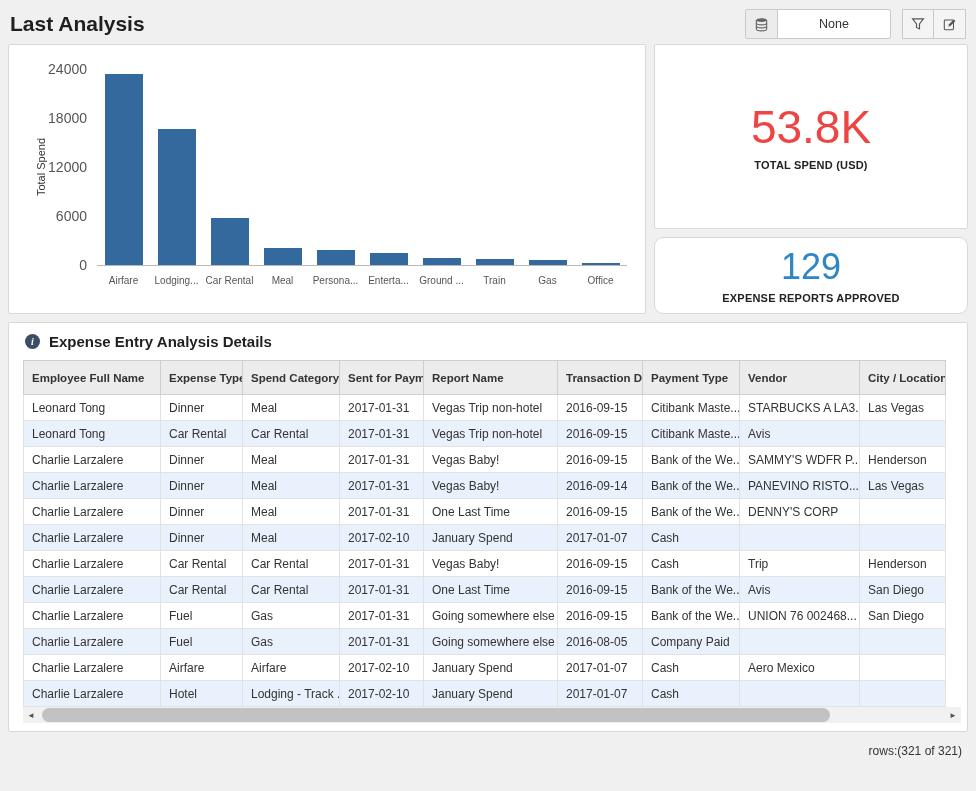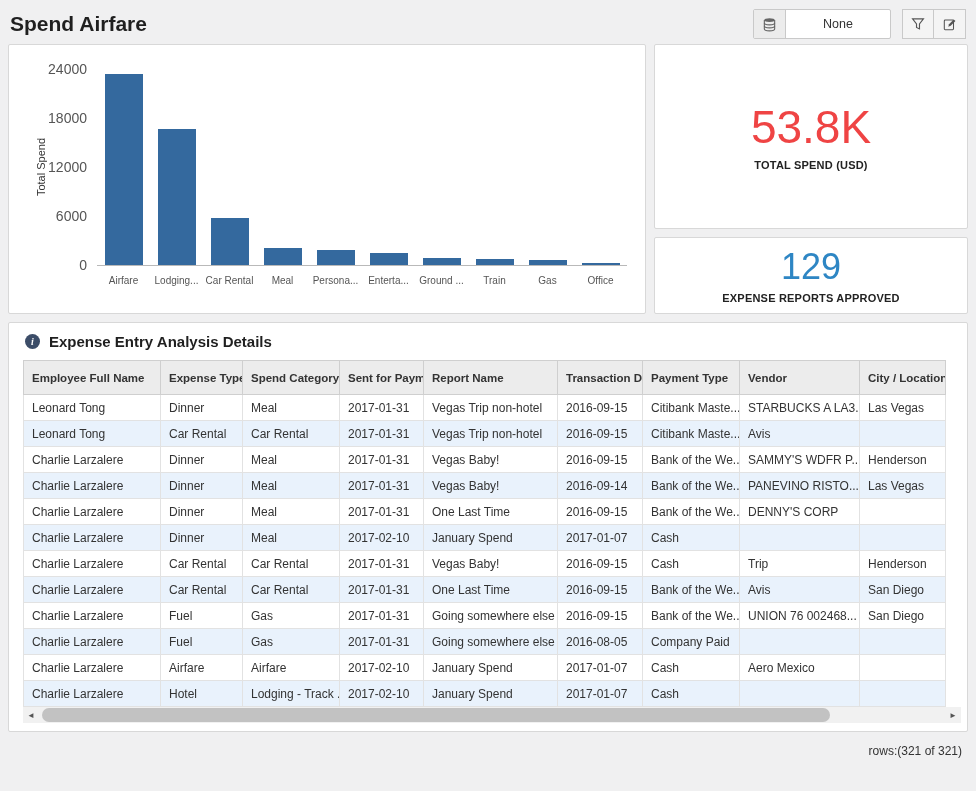--- a/index.html
+++ b/index.html
@@ -9,21 +9,21 @@
     font-family: "Liberation Sans", sans-serif;
     overflow: hidden;
   }
 
   
   .header { display:flex; align-items:center; justify-content:space-between; padding:8px 10px 4px 10px; height:44px; }
   .page-title { font-size:21px; font-weight:700; color:#1f1f1f; }
   .header-controls { display:flex; align-items:center; gap:11px; }
   .dataset-control { display:flex; align-items:stretch; height:30px; border:1px solid #c9c9c9; background:#fff; border-radius:2px; }
   .db-btn { width:32px; display:flex; align-items:center; justify-content:center; background:#ececec; border-right:1px solid #c9c9c9; cursor:pointer; }
-  .dataset-value { width:104px; display:flex; align-items:center; justify-content:center; font-size:12.5px; color:#333; }
+  .dataset-value { width:112px; display:flex; align-items:center; justify-content:center; font-size:12.5px; color:#333; }
   .icon-btn-group { display:flex; }
   .icon-btn { width:32px; height:30px; display:flex; align-items:center; justify-content:center; background:#f4f4f4; border:1px solid #c9c9c9; cursor:pointer; }
   .icon-btn + .icon-btn { border-left:none; }
 
   
   .panel { background:#fff; border:1px solid #d8d8d8; border-radius:2px; }
   .top-row { display:flex; gap:8px; padding:0 8px; }
 
   
   .chart-panel { width:638px; height:270px; position:relative; padding:24px 18px 0 0; }
@@ -34,21 +34,21 @@
   .bar { width:38px; background:#34699e; }
   .ytick { position:absolute; right:calc(100% + 10px); font-size:14px; color:#555; transform:translateY(50%); line-height:1; white-space:nowrap; }
   .x-labels { display:flex; margin-top:9px; }
   .xlab { flex:1; text-align:center; font-size:10px; color:#555; white-space:nowrap; overflow:hidden; }
   .y-axis-title { position:absolute; left:32px; top:122px; transform:translate(-50%,-50%) rotate(-90deg); font-size:11px; color:#333; white-space:nowrap; }
 
   
   .kpi-col { flex:1; display:flex; flex-direction:column; gap:8px; height:270px; }
   .kpi-card { display:flex; flex-direction:column; align-items:center; justify-content:center; }
   .kpi-card.large { height:185px; }
-  .kpi-card.small { flex:1; }
+  .kpi-card.small { flex:1;border-radius:9px; }
   .kpi-value { font-size:46px; color:#2e86c4; line-height:1.1; }
   .kpi-card.small .kpi-value { font-size:36px; }
   .kpi-label { margin-top:6px; font-size:11px; font-weight:700; color:#222; letter-spacing:.2px; }
 
   
   .details-panel { margin:8px; padding:0 4px 8px 14px; }
   .details-header { display:flex; align-items:center; gap:9px; height:37px; padding-left:2px; }
   .details-title { font-size:15px; font-weight:700; color:#1f1f1f; }
   .info-icon { width:15px; height:15px; border-radius:50%; background:#3c4d68; color:#fff; font-size:10px; display:flex; align-items:center; justify-content:center; font-family:"Liberation Serif", serif; font-style:italic; font-weight:700; flex:0 0 auto; }
   .table-flex { display:flex; width:938px;gap:34px; }
@@ -67,21 +67,21 @@
   .hs-btn { width:16px; color:#555; font-size:8px; display:flex; align-items:center; justify-content:center; cursor:pointer; user-select:none; }
   .hs-track { flex:1; position:relative; }
   .hs-thumb { position:absolute; left:3px; top:1px; bottom:1px; width:87%; background:#c2c2c2; border-radius:7px; }
 
   .rows-status { text-align:right; padding:4px 14px 0 0; font-size:12px; color:#333; }
 </style>
 </head>
 <body>
 
 <div class="header">
-  <div class="page-title">Spend Airfare</div>
+  <div class="page-title">Last Analysis</div>
   <div class="header-controls">
     <div class="dataset-control">
       <span class="db-btn">
         <svg viewBox="0 0 16 16" width="15" height="15">
           <ellipse cx="8" cy="3.2" rx="5.5" ry="2" fill="#666"></ellipse>
           <path d="M2.5 3.2v3.2c0 1.1 2.5 2 5.5 2s5.5-.9 5.5-2V3.2" fill="none" stroke="#666" stroke-width="1.2"></path>
           <path d="M2.5 6.4v3.2c0 1.1 2.5 2 5.5 2s5.5-.9 5.5-2V6.4" fill="none" stroke="#666" stroke-width="1.2"></path>
           <path d="M2.5 9.6v3.2c0 1.1 2.5 2 5.5 2s5.5-.9 5.5-2V9.6" fill="none" stroke="#666" stroke-width="1.2"></path>
         </svg>
       </span>

